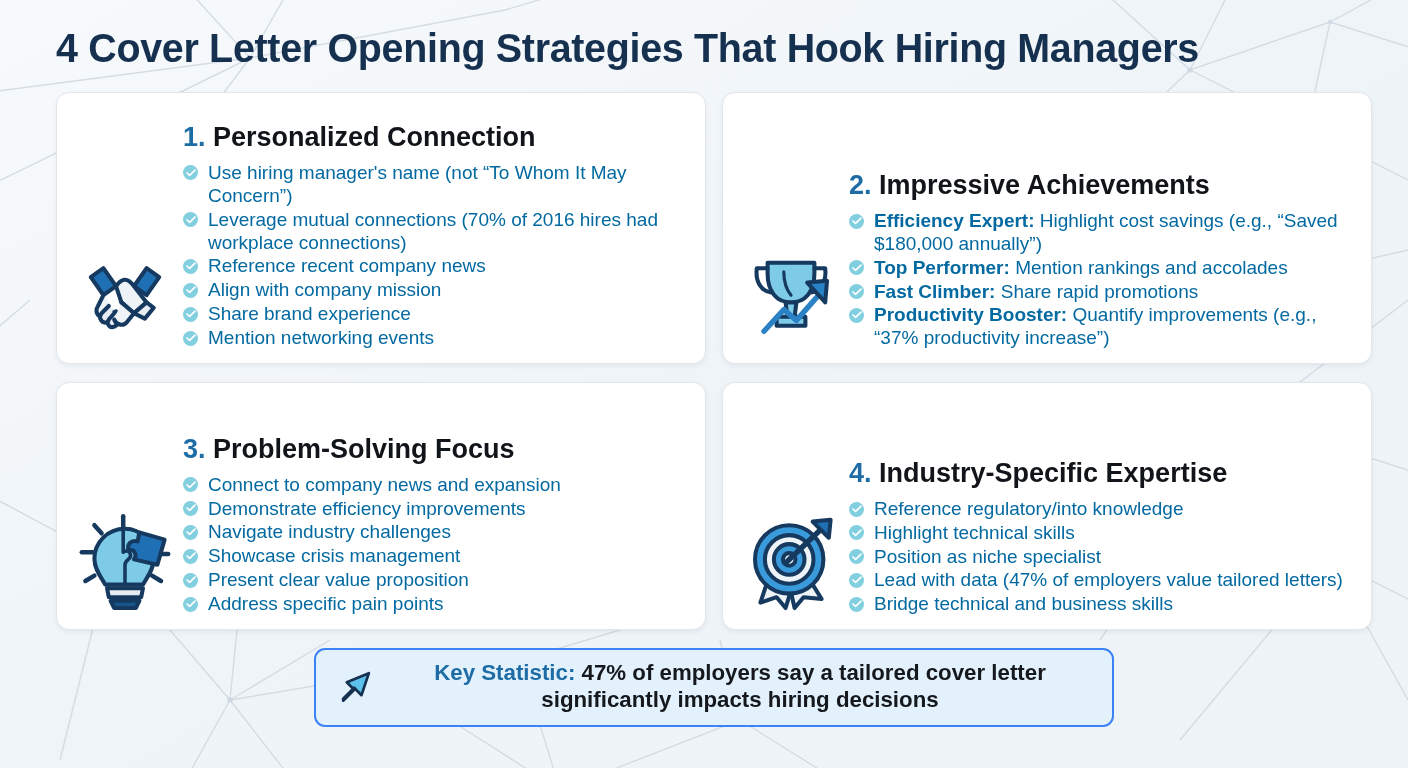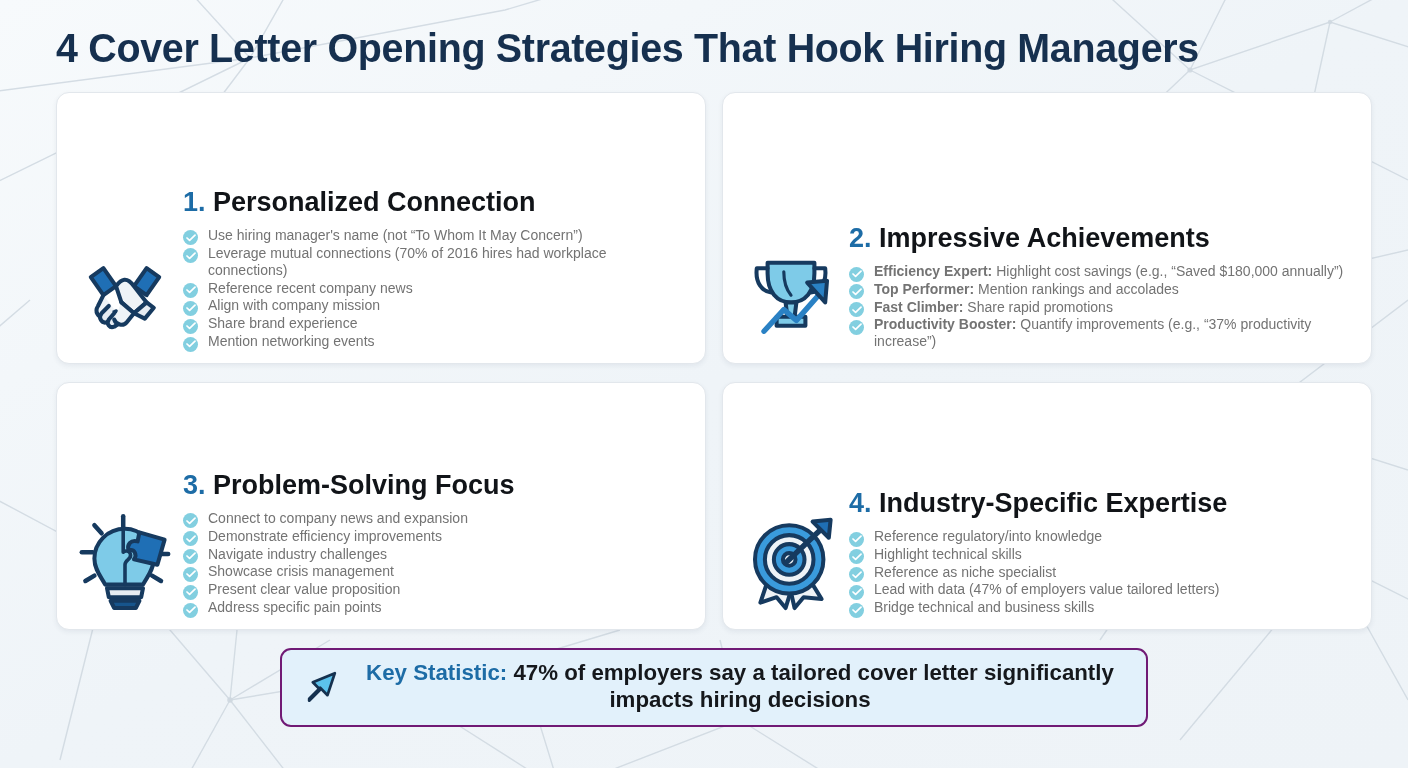--- a/index.html
+++ b/index.html
@@ -93,23 +93,23 @@
     margin-bottom: 9px;
     white-space: nowrap;
   }
   .card-heading .num { color: #1d6ca6; }
 
   ul.bullets { list-style: none; }
 
   ul.bullets li {
     position: relative;
     padding-left: 25px;
-    font-size: 14px;
+    font-size: 19px;
     line-height: 1.205;
-    color: #737373;
+    color: #0369a1;
     margin-bottom: 1px;
   }
 
   ul.bullets li .check {
     position: absolute;
     left: 0;
     top: 3.5px;
     width: 15px;
     height: 15px;
     border-radius: 50%;
@@ -129,23 +129,23 @@
   .card.dense ul.bullets li { line-height: 1.2; }
 
   
   #banner-wrap {
     margin-top: 18px;
     display: flex;
     justify-content: center;
   }
 
   #key-statistic-banner {
-    width: 868px;
+    width: 800px;
     background: #e2f1fb;
-    border: 2px solid #701a75;
+    border: 2px solid #3b82f6;
     border-radius: 11px;
     padding: 9px 20px 11px 18px;
     display: flex;
     align-items: center;
     gap: 10px;
   }
 
   #banner-icon { flex: 0 0 auto; width: 44px; height: 44px; }
   #banner-icon svg { width: 100%; height: 100%; display: block; }
 
@@ -414,21 +414,21 @@
               </span><span>Reference regulatory/into knowledge</span></li>
           <li><span class="check">
                 <svg viewBox="0 0 10 8">
                   <path d="M1 4 L3.6 6.4 L9 1.2" fill="none" stroke="#ffffff" stroke-width="1.7" stroke-linecap="round" stroke-linejoin="round"></path>
                 </svg>
               </span><span>Highlight technical skills</span></li>
           <li><span class="check">
                 <svg viewBox="0 0 10 8">
                   <path d="M1 4 L3.6 6.4 L9 1.2" fill="none" stroke="#ffffff" stroke-width="1.7" stroke-linecap="round" stroke-linejoin="round"></path>
                 </svg>
-              </span><span>Reference as niche specialist</span></li>
+              </span><span>Position as niche specialist</span></li>
           <li><span class="check">
                 <svg viewBox="0 0 10 8">
                   <path d="M1 4 L3.6 6.4 L9 1.2" fill="none" stroke="#ffffff" stroke-width="1.7" stroke-linecap="round" stroke-linejoin="round"></path>
                 </svg>
               </span><span>Lead with data (47% of employers value tailored letters)</span></li>
           <li><span class="check">
                 <svg viewBox="0 0 10 8">
                   <path d="M1 4 L3.6 6.4 L9 1.2" fill="none" stroke="#ffffff" stroke-width="1.7" stroke-linecap="round" stroke-linejoin="round"></path>
                 </svg>
               </span><span>Bridge technical and business skills</span></li>

